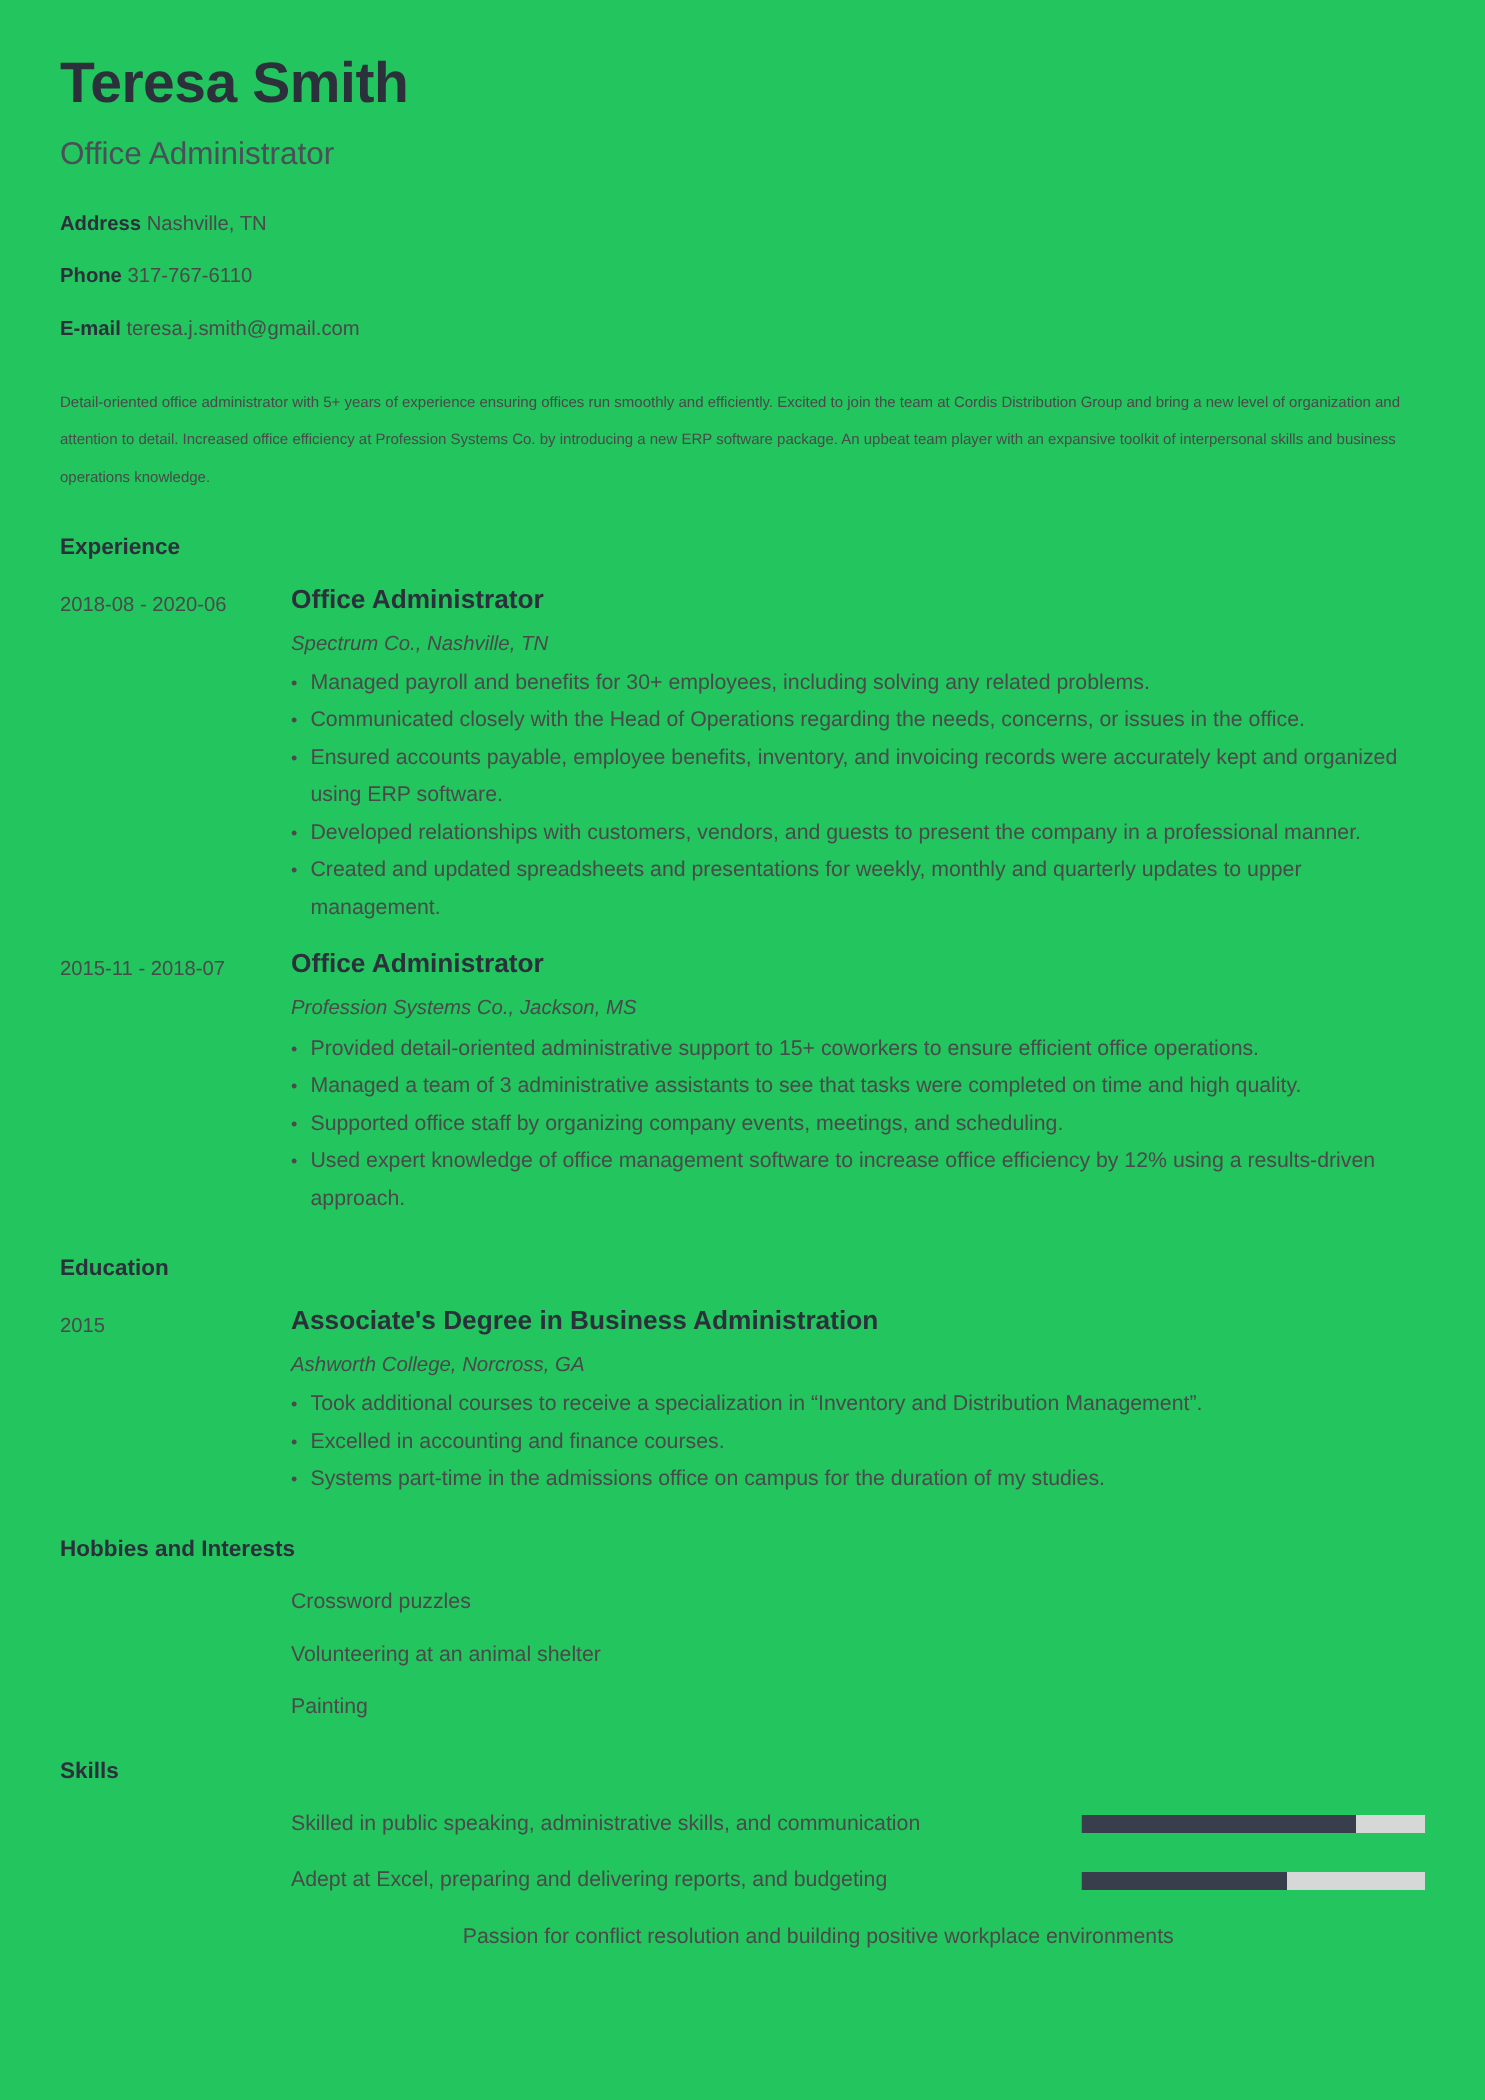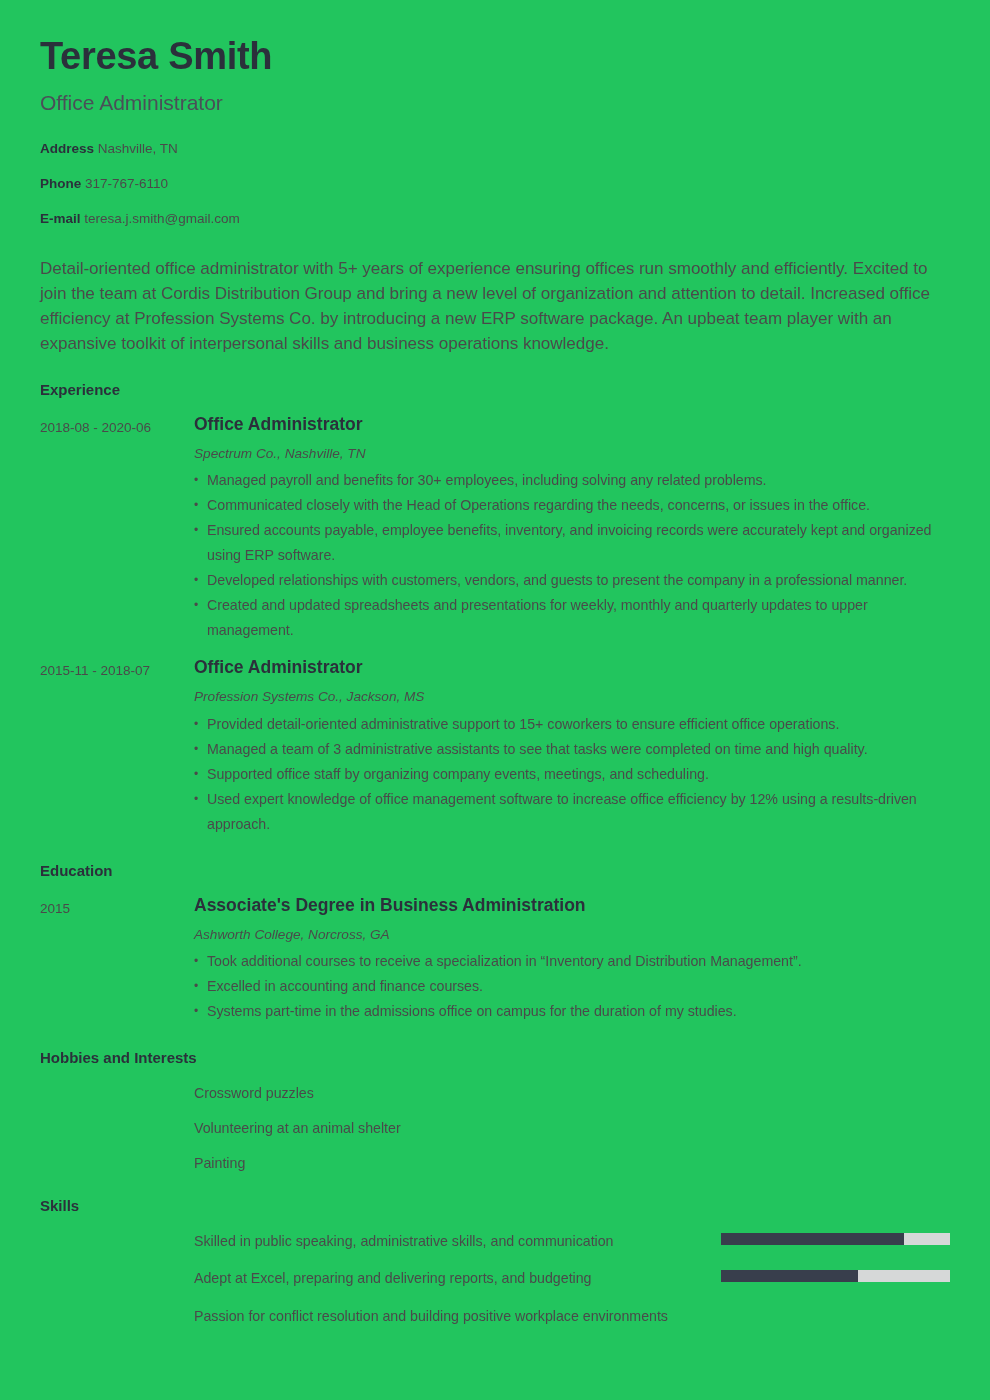--- a/index.html
+++ b/index.html
@@ -52,21 +52,21 @@
     font-weight: bold;
     color: #2b303b;
   }
   .contact-value {
     color: #4a4a4a;
   }
 
   
   .summary {
     margin-top: 28px;
-    font-size: 17px;
+    font-size: 10px;
     line-height: 25px;
     color: #4a4a4a;
     text-align: left;
   }
 
   
   .section {
     margin-top: 26px;
   }
   .section-title {
@@ -147,21 +147,21 @@
   .plain-list li:last-child { margin-bottom: 16px; }
 
   .indent-body {
     margin-left: 154px;
     padding-top: 2px;
   }
 
   
   .skill-row {
     display: flex;
-    align-items: flex-start;
+    align-items: center;
     margin-bottom: 20px;
   }
   .skill-row:last-child { margin-bottom: 0; flex-direction: column; }
   .skill-label {
     flex: 0 0 527px;
     width: 527px;
     font-size: 14.2px;
     color: #4a4a4a;
     line-height: 1.25;
   }

